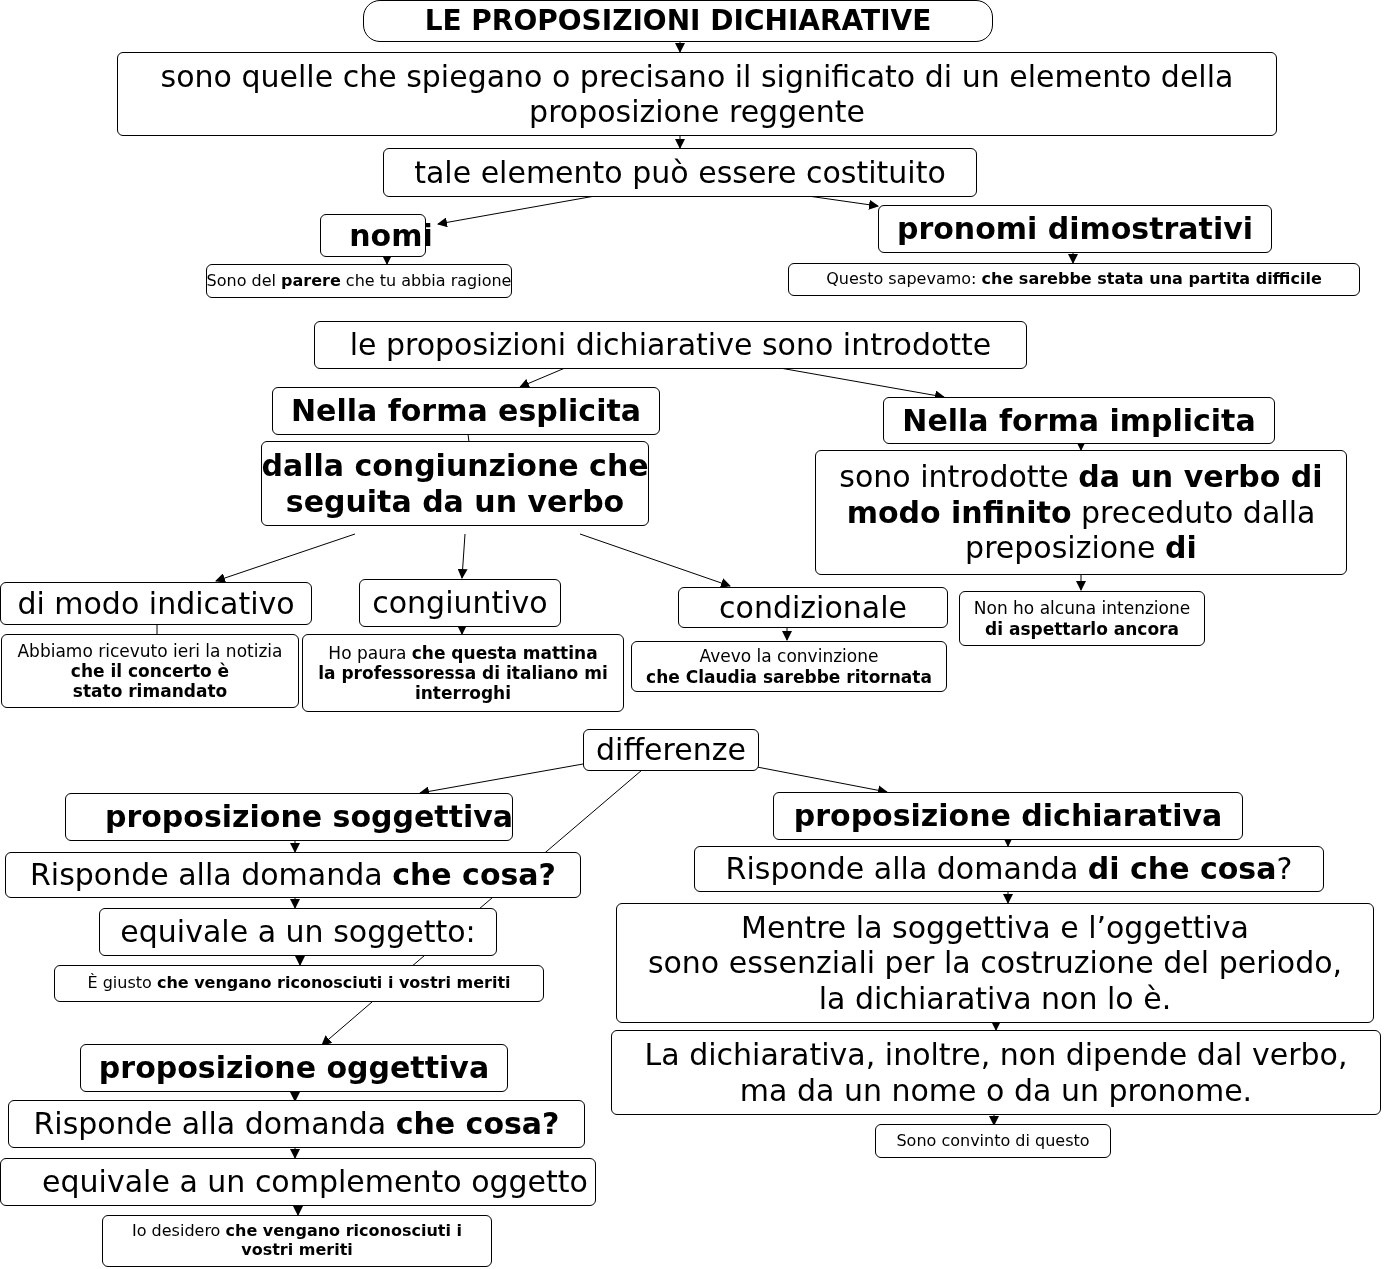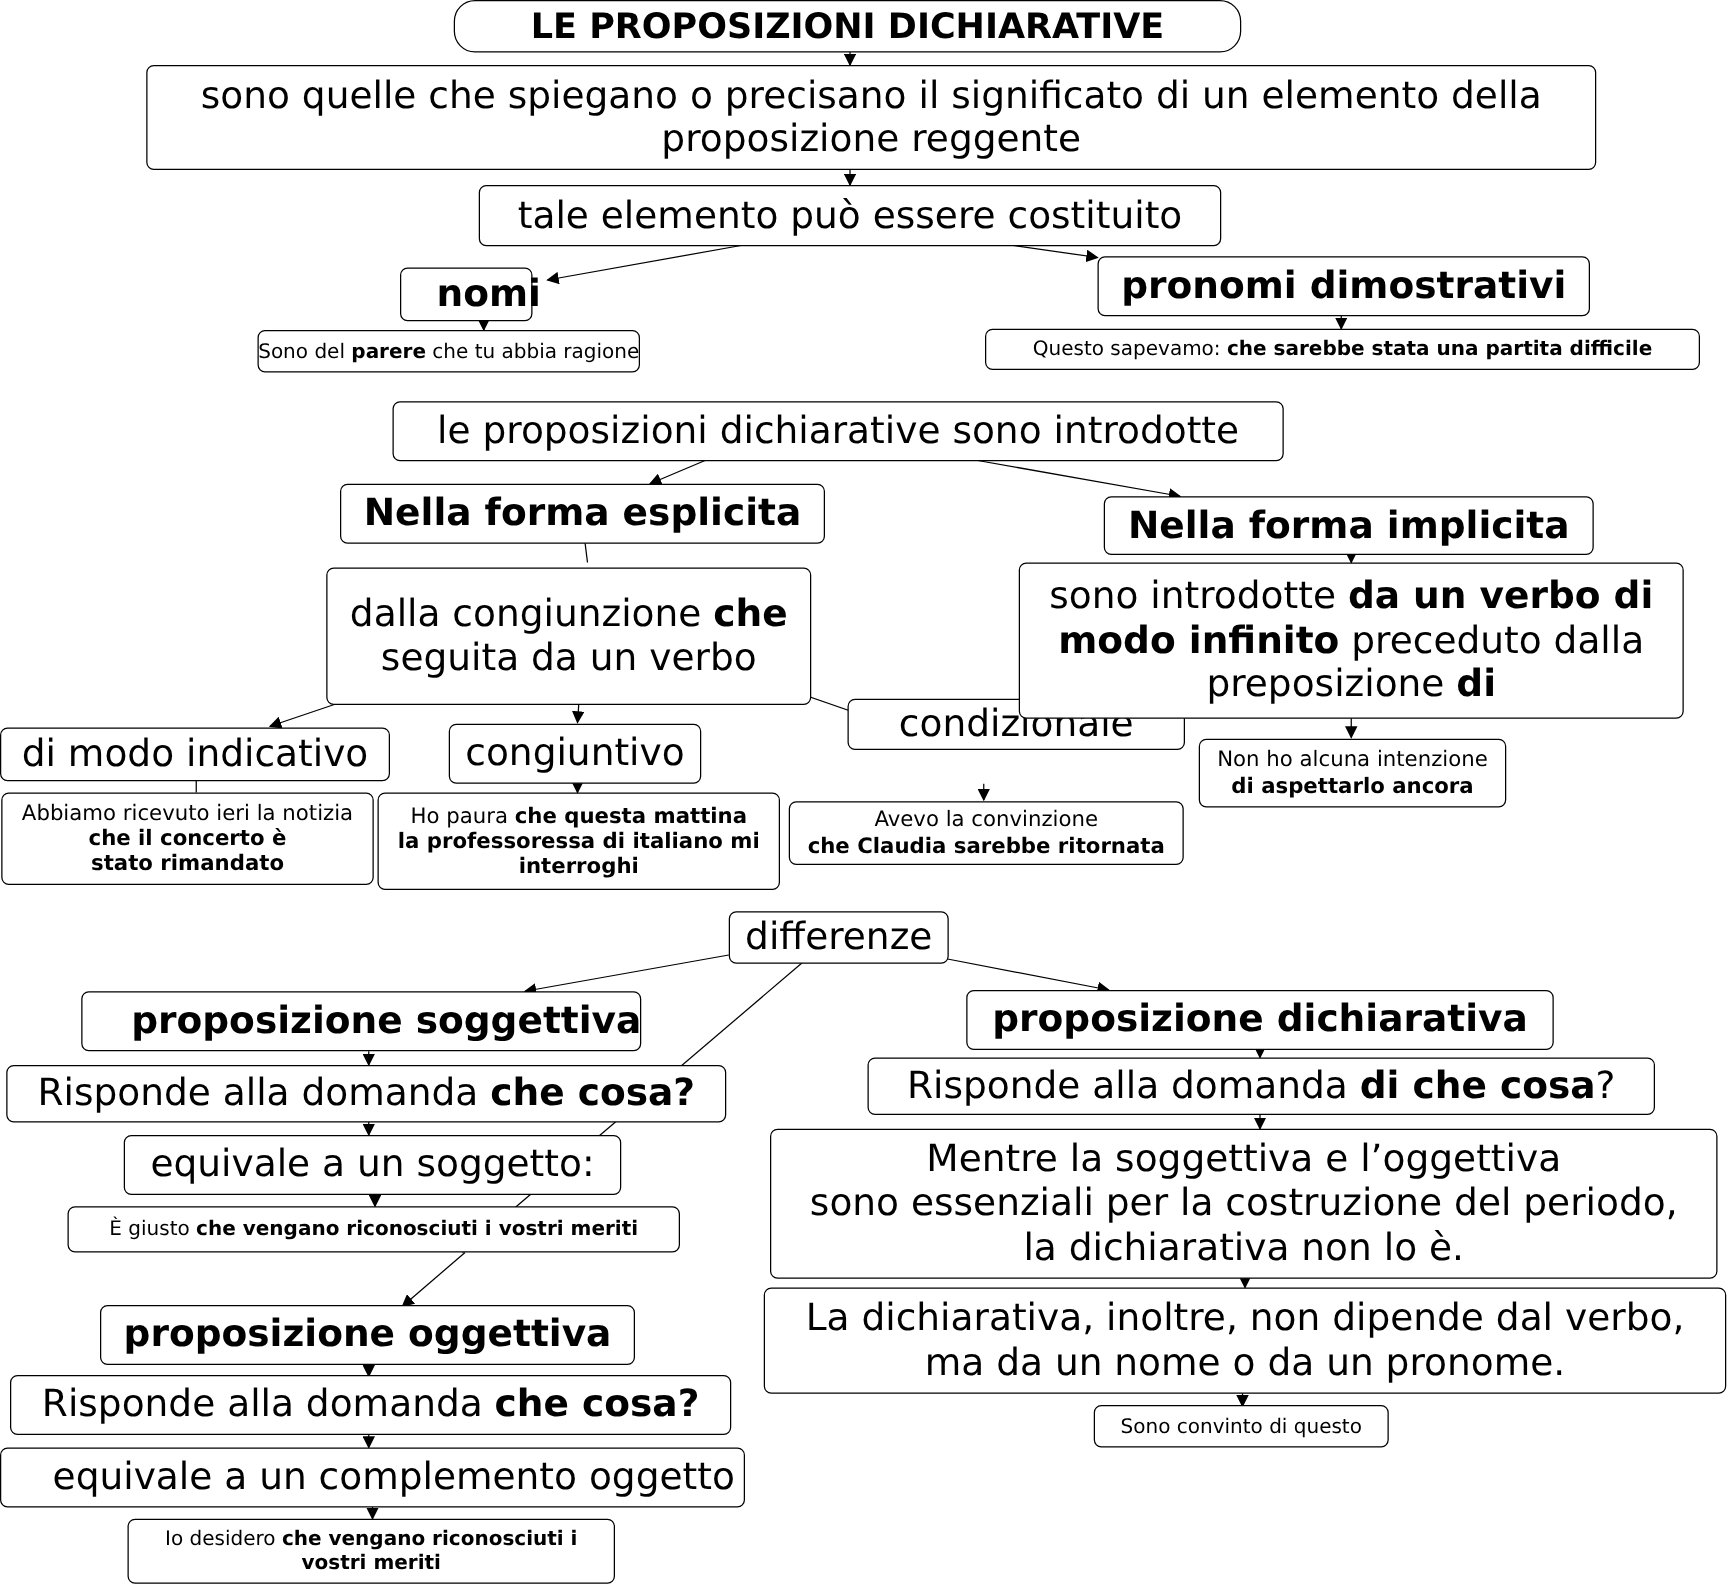--- a/index.html
+++ b/index.html
@@ -94,21 +94,21 @@
   </span>
 </div>
 
 <div class="node f30" style="left:314px;top:321px;width:713px;height:48px;">
   <span>le proposizioni dichiarative sono introdotte</span>
 </div>
 
 <div class="node f30 b" style="left:272px;top:387px;width:388px;height:48px;">
   <span>Nella forma esplicita</span>
 </div>
-<div class="node f30" style="left:261px;top:454px;width:388px;height:110px;">
+<div class="node f30" style="left:261px;top:441px;width:388px;height:85px;font-weight:bold;">
   <span class="inner">
     <span>dalla congiunzione </span><b>che</b><br>
     <span>seguita da un verbo</span>
   </span>
 </div>
 
 <div class="node f30" style="left:0px;top:582px;width:312px;height:43px;">
   <span>di modo indicativo</span>
 </div>
 <div class="node f17" style="left:1px;top:634px;width:298px;height:74px;">
@@ -123,21 +123,21 @@
   <span>congiuntivo</span>
 </div>
 <div class="node f17" style="left:302px;top:634px;width:322px;height:78px;">
   <span class="inner">
     <span>Ho paura </span><b>che questa mattina</b><br>
     <b>la professoressa di italiano mi</b><br>
     <b>interroghi</b>
   </span>
 </div>
 
-<div class="node f30" style="left:678px;top:559px;width:270px;height:41px;">
+<div class="node f30" style="left:678px;top:587px;width:270px;height:41px;">
   <span>condizionale</span>
 </div>
 <div class="node f17" style="left:631px;top:641px;width:316px;height:51px;">
   <span class="inner">
     <span>Avevo la convinzione</span><br>
     <b>che Claudia sarebbe ritornata</b>
   </span>
 </div>
 
 <div class="node f30 b" style="left:883px;top:397px;width:392px;height:47px;">

